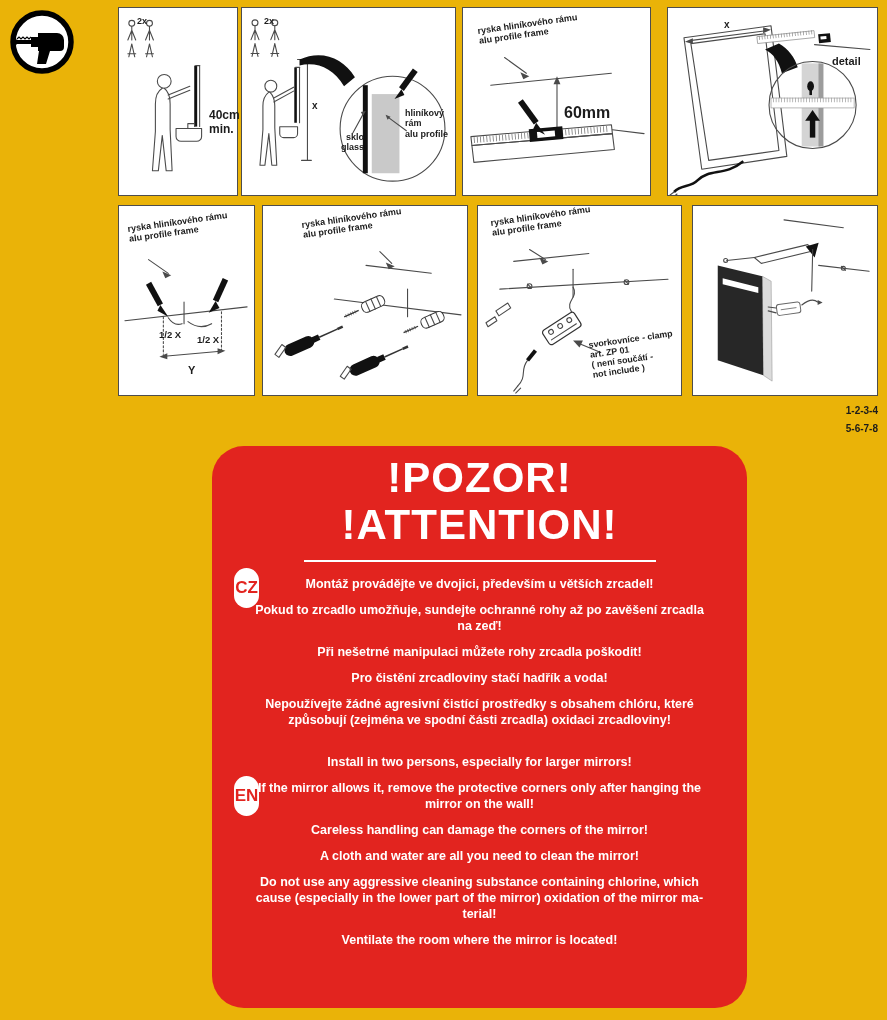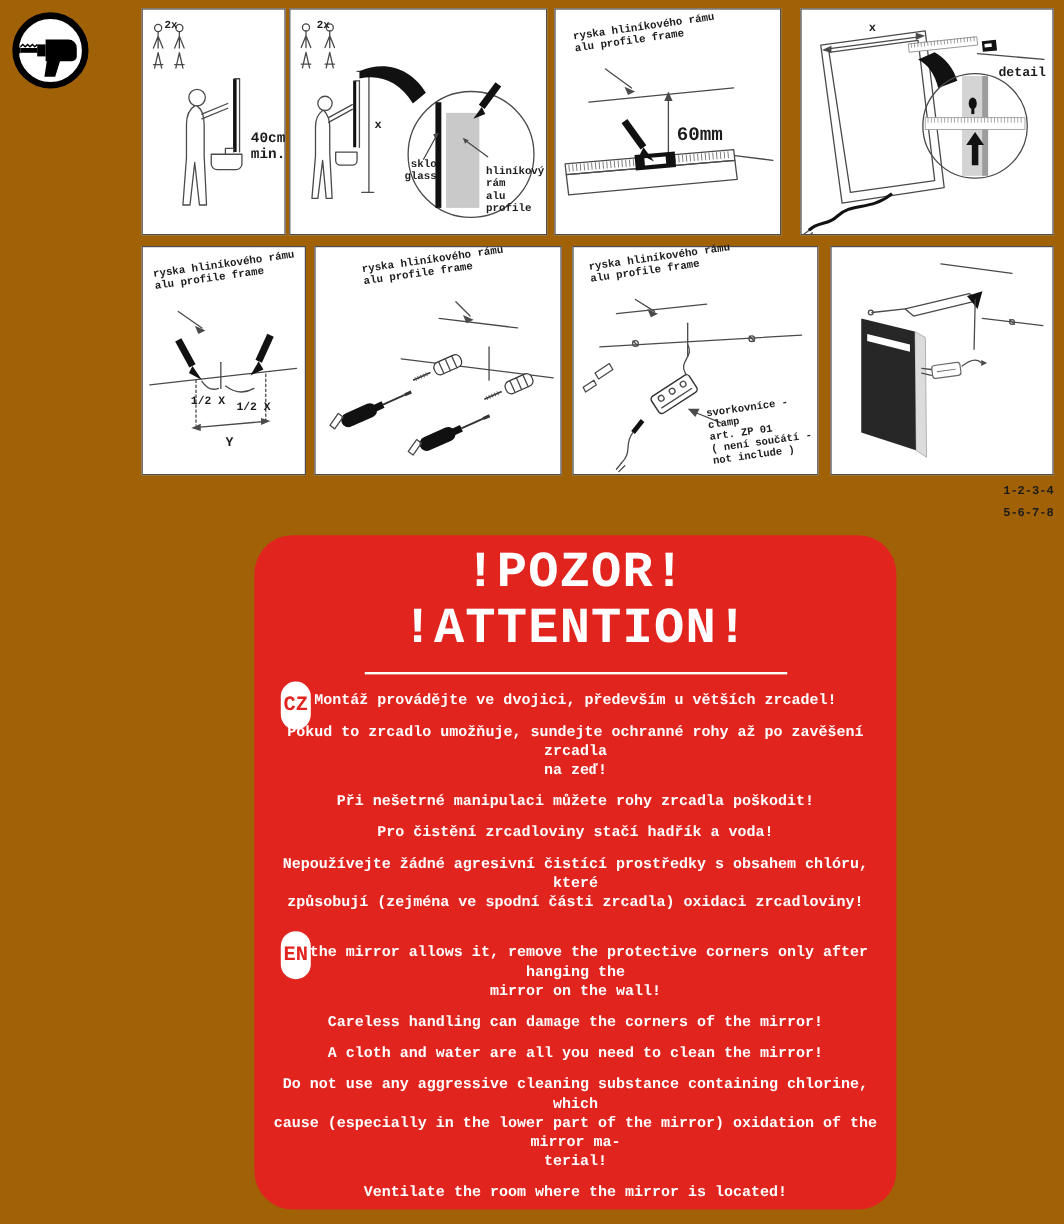--- a/index.html
+++ b/index.html
@@ -1,17 +1,17 @@
 <!DOCTYPE html>
 <html><head>
 <meta charset="utf-8">
 <style>
   html,body{margin:0;padding:0;background:#fff}
-  #sheet{position:relative;width:887px;height:1020px;background:#a16207;
-         font-family:Liberation Mono, monospace;overflow:hidden}
+  #sheet{position:relative;width:887px;height:1020px;background:#eab308;
+         font-family:Liberation Sans, sans-serif;overflow:hidden}
   .panel{position:absolute;background:#fff;border:1px solid #4d4d4d;box-sizing:border-box}
   .panel svg{position:absolute;left:0;top:0;width:100%;height:100%}
   .lbl{position:absolute;font-weight:700;color:#1c1c1c;font-size:9.5px;line-height:1.15;white-space:pre-line}
   .rot{transform:rotate(-8deg);transform-origin:0 0}
   .ln{stroke:#4a4a4a;fill:none;stroke-width:1.1;stroke-linecap:round;stroke-linejoin:round}
   #drill-badge{position:absolute;left:8px;top:8px;width:68px;height:68px}
   #pagenums{position:absolute;right:9px;top:402px;text-align:center;font-weight:700;
             font-size:10px;line-height:18px;color:#1c1c1c}
   #warning{position:absolute;left:212px;top:446px;width:535px;height:562px;background:#e2241f;
            border-radius:32px;color:#fff;text-align:center;box-sizing:border-box}
@@ -91,21 +91,21 @@
       </g>
       <line class="ln" x1="112" y1="126" x2="123" y2="106"></line>
       <path d="M125 104 l-5 1 2 4 z" fill="#4a4a4a"></path>
       <line class="ln" x1="166" y1="124" x2="147" y2="110"></line>
       <path d="M145 108 l2 5 3 -3 z" fill="#4a4a4a"></path>
     </svg>
     <div class="lbl" style="left:22px;top:8px;font-size:9px">2x</div>
     <div class="lbl" style="left:70px;top:92px;font-size:10px">x</div>
     <div class="lbl" style="left:94px;top:124px;width:28px;text-align:right;font-size:9px">sklo
 glass</div>
-    <div class="lbl" style="left:163px;top:130px;font-size:9px;text-align:left">hliníkový
+    <div class="lbl" style="left:163px;top:100px;font-size:9px;text-align:left">hliníkový
 rám
 alu profile</div>
   </div>
 
   <div class="panel" style="left:462px;top:7px;width:189px;height:189px">
     <svg viewBox="0 0 189 189">
       <line class="ln" x1="42" y1="50" x2="64" y2="66"></line>
       <path d="M67 69 l-9 -4 3 7 z" fill="#4a4a4a"></path>
       <line class="ln" x1="28" y1="78" x2="150" y2="66"></line>
       <line class="ln" x1="95" y1="74" x2="95" y2="124"></line>
@@ -321,20 +321,21 @@
       <p>Pokud to zrcadlo umožňuje, sundejte ochranné rohy až po zavěšení zrcadla
 na zeď!</p>
       <p>Při nešetrné manipulaci můžete rohy zrcadla poškodit!</p>
       <p>Pro čistění zrcadloviny stačí hadřík a voda!</p>
       <p>Nepoužívejte žádné agresivní čistící prostředky s obsahem chlóru, které
 způsobují (zejména ve spodní části zrcadla) oxidaci zrcadloviny!</p>
     </div>
 
     <div class="badge" id="badge-en">EN</div>
     <div class="wblock" id="block-en">
+      <p>Install in two persons, especially for larger mirrors!</p>
       <p>If the mirror allows it, remove the protective corners only after hanging the
 mirror on the wall!</p>
       <p>Careless handling can damage the corners of the mirror!</p>
       <p>A cloth and water are all you need to clean the mirror!</p>
       <p>Do not use any aggressive cleaning substance containing chlorine, which
 cause (especially in the lower part of the mirror) oxidation of the mirror ma-
 terial!</p>
       <p>Ventilate the room where the mirror is located!</p>
     </div>
   </div>

